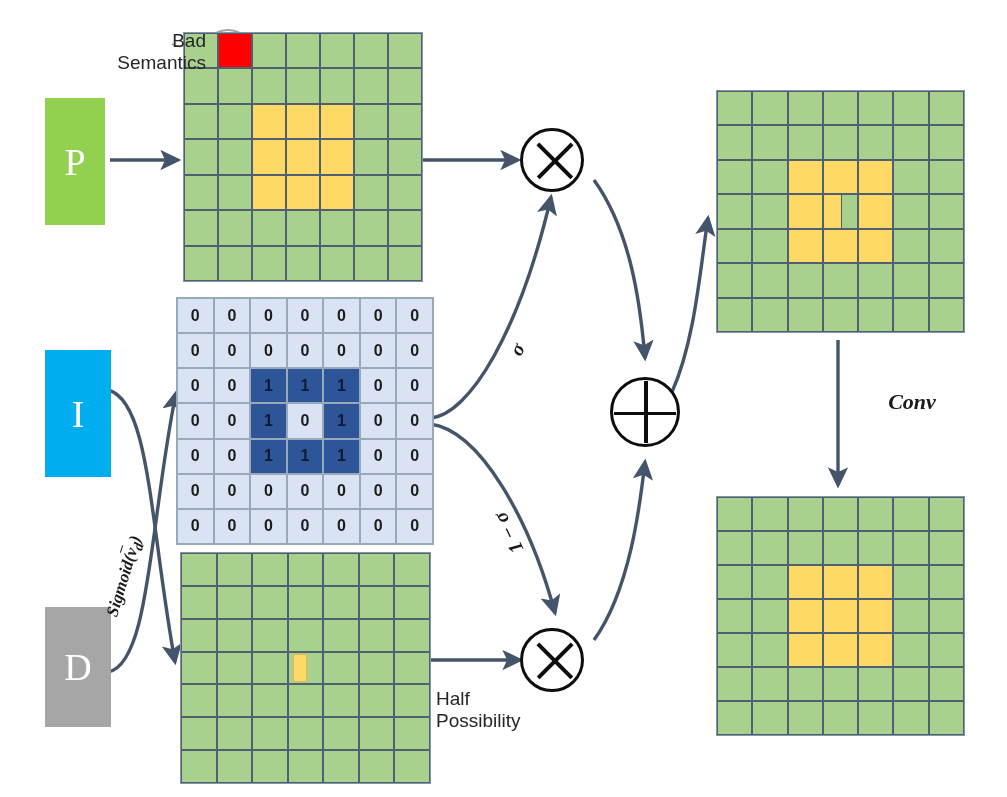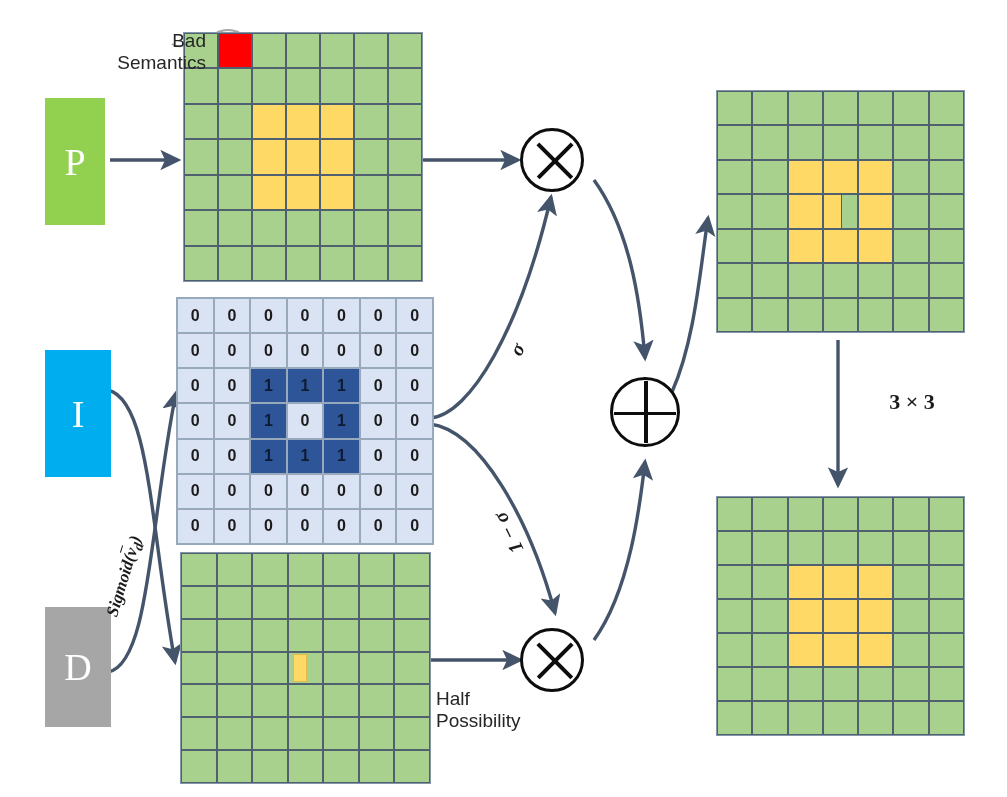--- a/index.html
+++ b/index.html
@@ -468,16 +468,16 @@
 
   <div class="abs math-label sig-label" style="left:487px; top:521px; transform:rotate(244deg); transform-origin:center; white-space:nowrap;">
     <span>1 − σ</span>
   </div>
 
   <div class="abs math-label sigmoid-label" style="left:84px; top:565px; transform:rotate(-73deg); transform-origin:center;">
     <span>Sigmoid(</span><span class="ovl">v</span><sub>d</sub>)
   </div>
 
   <div class="abs conv-label" style="left:852px; top:388px; width:120px;">
-    <div class="l2">3 × 3</div>
+    <div class="l1">Conv</div>
   </div>
 
 </div>
 
 </body></html>

